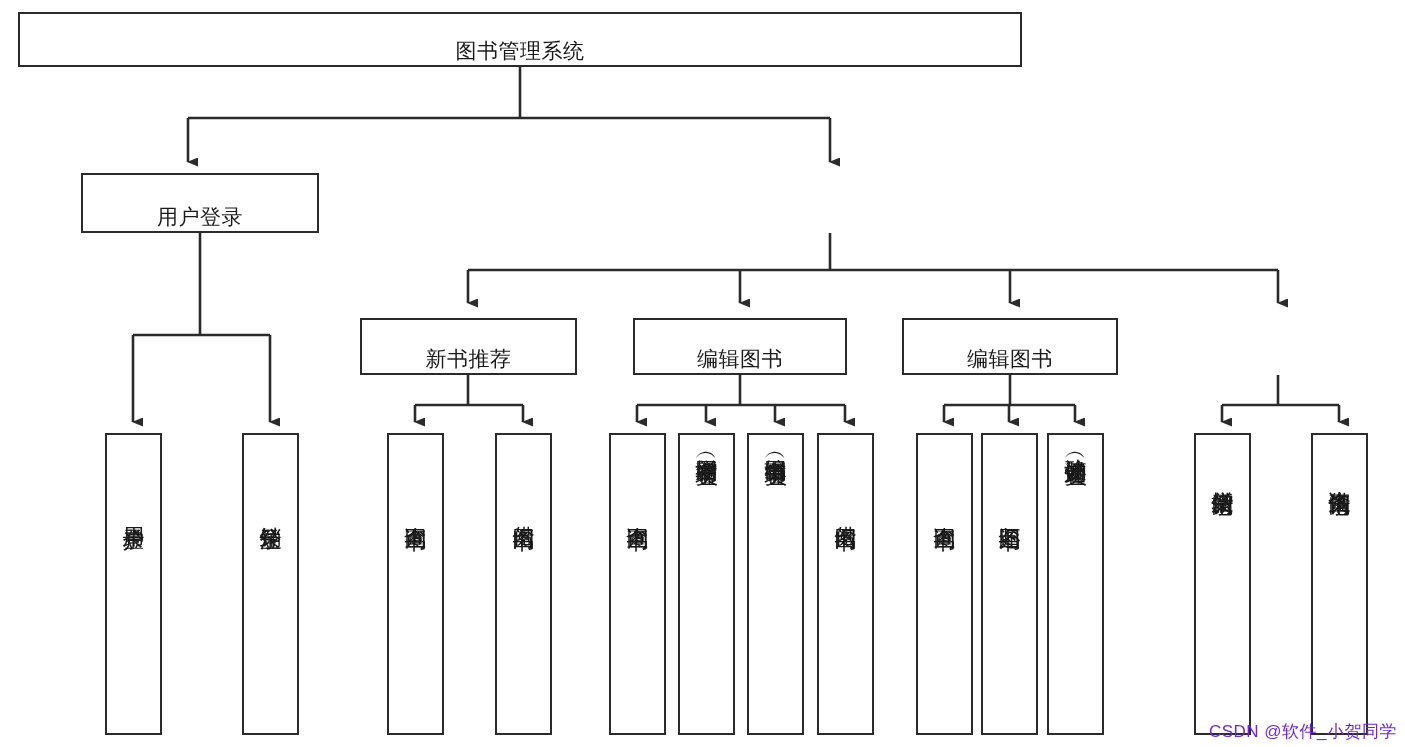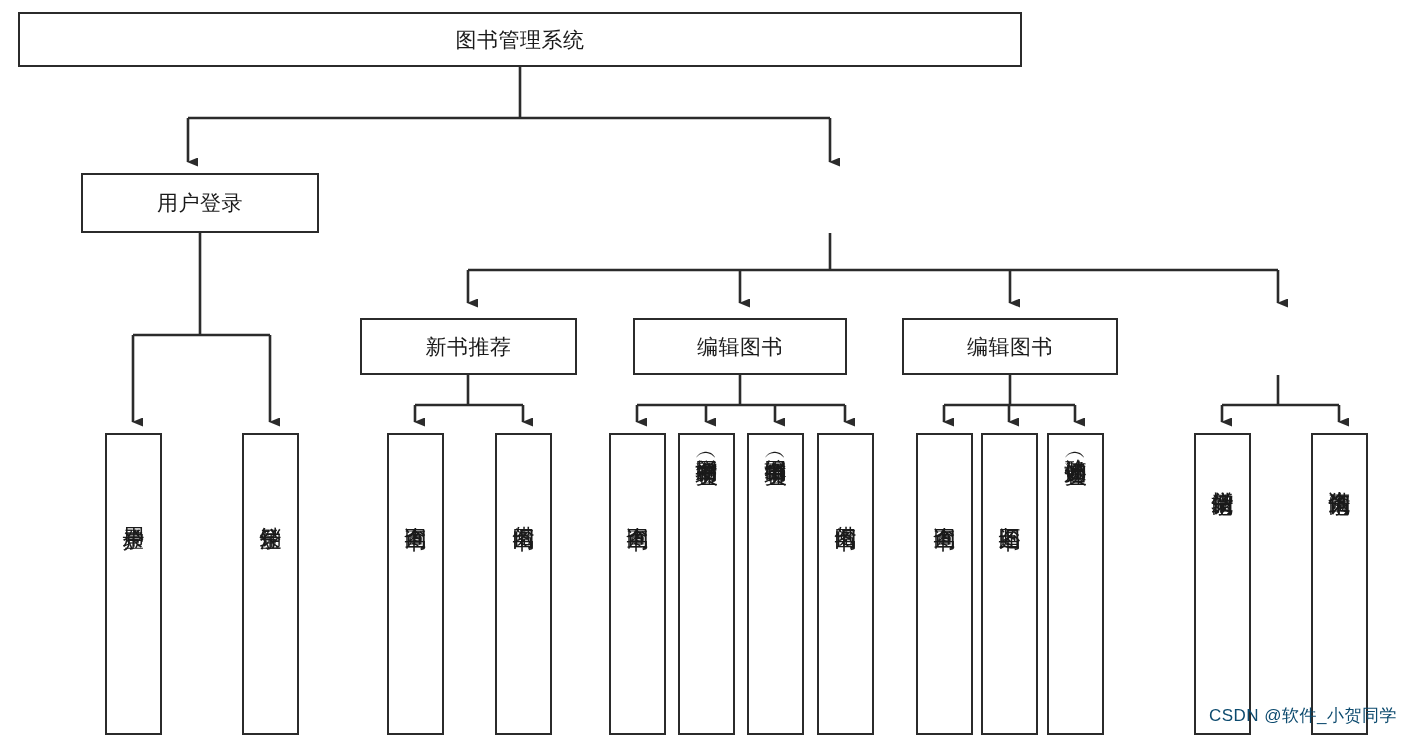--- a/index.html
+++ b/index.html
@@ -24,21 +24,21 @@
     top: 0;
     width: 1405px;
     height: 747px;
   }
   .node {
     position: absolute;
     box-sizing: border-box;
     border: 2px solid #2b2b2b;
     background: #ffffff;
     display: flex;
-    align-items: center;
+    align-items: flex-end;
     justify-content: center;
     color: #1a1a1a;
   }
   .node-h {
     font-size: 21px;
     letter-spacing: 0.5px;
     white-space: nowrap;
   }
   .node-v {
     align-items: flex-start;
@@ -49,23 +49,23 @@
     text-orientation: upright;
     font-size: 22px;
     line-height: 1.18;
     letter-spacing: 1px;
     text-align: center;
     white-space: nowrap;
   }
   #watermark {
     position: absolute;
     right: 8px;
-    bottom: 20px;
+    bottom: 4px;
     font-size: 17px;
-    color: #0c4a6e;
+    color: #6d28d9;
     letter-spacing: 0.5px;
     white-space: nowrap;
     pointer-events: none;
   }
 </style>
 </head>
 <body>
 
 <div id="diagram-root">
 

